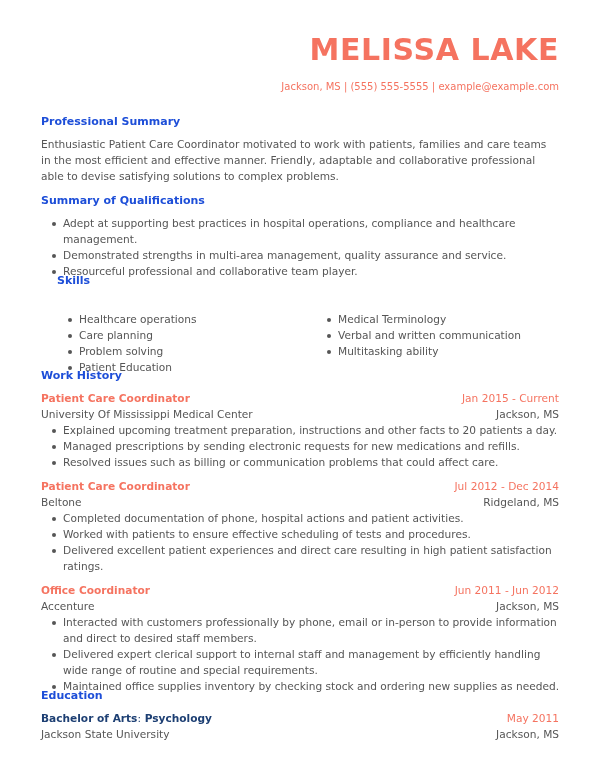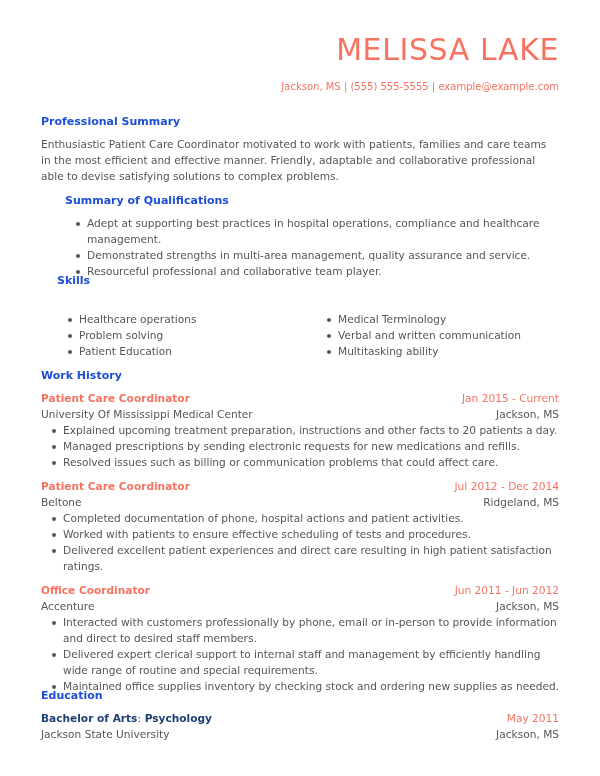--- a/index.html
+++ b/index.html
@@ -8,41 +8,41 @@
       font-family: "DejaVu Sans", sans-serif;
       color: #555555;
       font-size: 10.6px;
       line-height: 16px;
       position: relative;
     }
     .page { position: absolute; left: 41px; top: 0; width: 518px; }
     .header { text-align: right; }
     .name {
       font-family: "DejaVu Sans", sans-serif;
-      font-weight: normal;
+      font-weight: bold;
       color: #f57360;
       font-size: 30px;
       letter-spacing: 0.6px;
       line-height: 36px;
       padding-top: 32px;
     }
     .contact {
       color: #f57360;
       font-size: 10px;
       line-height: 14px;
       margin-top: 12px;
     }
     .section-title {
       color: #1d4ed8;
       font-weight: bold;
       font-size: 11px;
       line-height: 20px;
     }
     #sec-summary { position: absolute; top: 112px; left: 0; width: 518px; }
-    #sec-quals { position: absolute; top: 191px; left: 0; width: 518px; margin-left: 24px; }
+    #sec-quals { position: absolute; top: 191px; left: 0; width: 518px; }
     #sec-skills { position: absolute; top: 271px; left: 16px; width: 518px; }
     #sec-work { position: absolute; top: 366px; left: 0; width: 518px; }
     #sec-edu { position: absolute; top: 686px; left: 0; width: 518px; }
 
     .summary-text { margin-top: 4px; line-height: 16px; }
     ul.bullets { list-style: none; padding-left: 22px; margin-top: 4px; }
     ul.bullets li { position: relative; line-height: 16px; padding-left: 0; }
     ul.bullets li::before {
       content: "";
       position: absolute;
@@ -87,20 +87,21 @@
       <li>Demonstrated strengths in multi-area management, quality assurance and service.</li>
       <li>Resourceful professional and collaborative team player.</li>
     </ul>
   </section>
 
   <section id="sec-skills">
     <div class="section-title">Skills</div>
     <div class="skills-grid">
       <ul class="bullets">
         <li>Healthcare operations</li>
+        <li>Care planning</li>
         <li>Problem solving</li>
         <li>Patient Education</li>
       </ul>
       <ul class="bullets">
         <li>Medical Terminology</li>
         <li>Verbal and written communication</li>
         <li>Multitasking ability</li>
       </ul>
     </div>
   </section>

